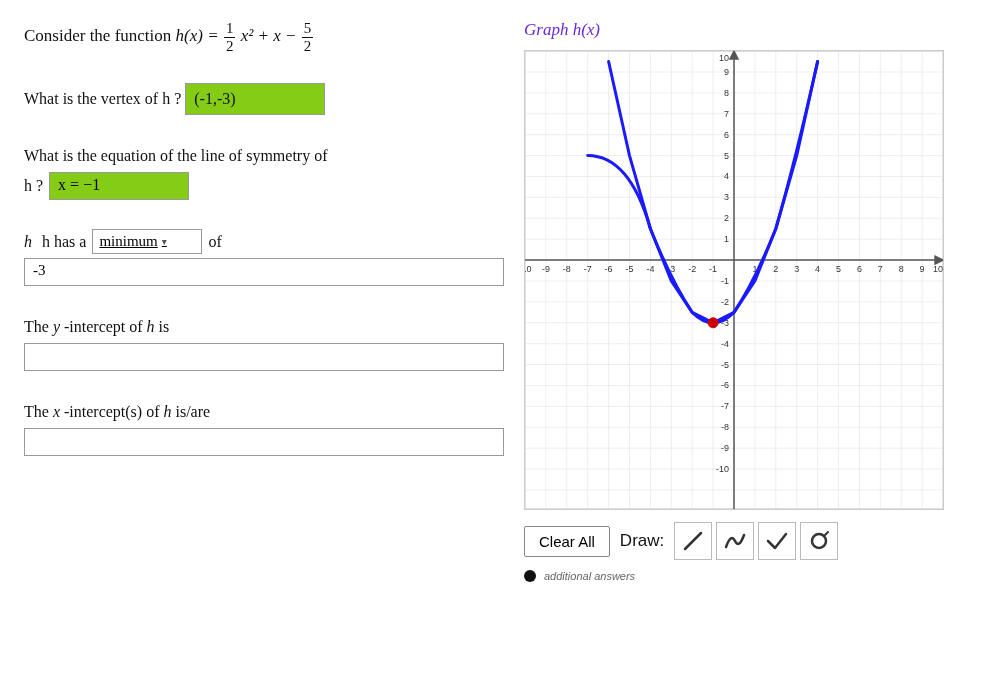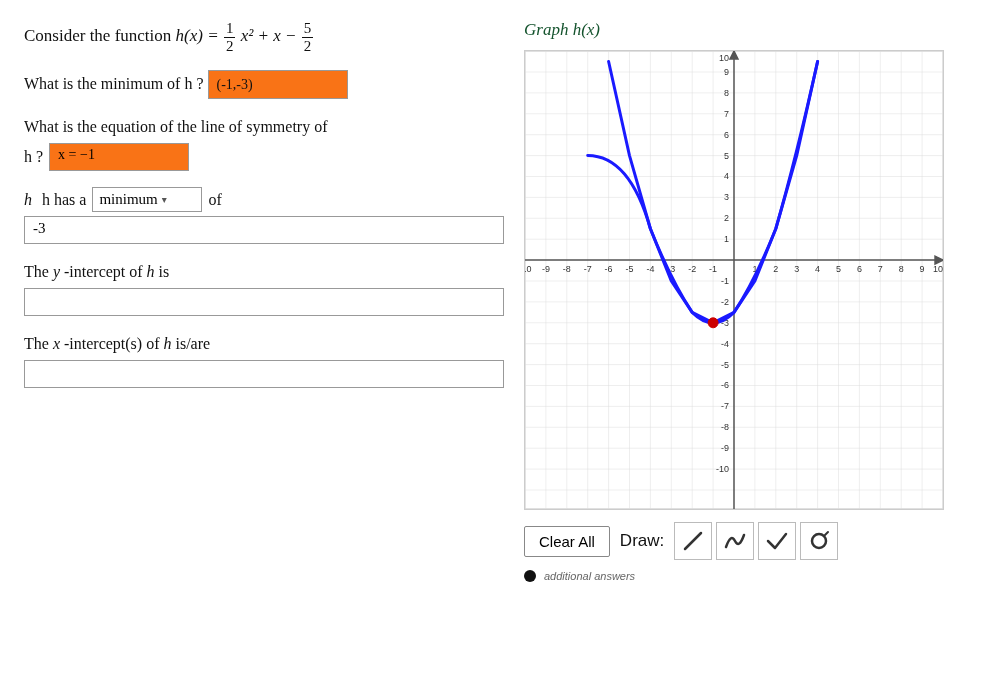--- a/index.html
+++ b/index.html
@@ -17,21 +17,21 @@
       background: white;
       display: flex;
       flex-direction: row;
       padding: 20px 24px 20px 24px;
       gap: 20px;
     }
     .left-panel {
       flex: 0 0 480px;
       display: flex;
       flex-direction: column;
-      gap: 16px;
+      gap: 29px;
     }
     .right-panel {
       flex: 1;
       display: flex;
       flex-direction: column;
       gap: 8px;
     }
     .function-title {
       font-size: 17px;
       color: #111;
@@ -53,23 +53,23 @@
       gap: 4px;
     }
     .question-text {
       font-size: 16px;
       color: #111;
       line-height: 1.5;
     }
     .answer-input {
       border: 1px solid #999;
       padding: 3px 8px;
-      font-size: 14px;
+      font-size: 16px;
       font-family: 'Times New Roman', Times, serif;
-      background: #f97316;
+      background: #84cc16;
       min-width: 140px;
       display: inline-block;
       min-height: 28px;
     }
     .answer-row {
       display: flex;
       flex-direction: row;
       align-items: center;
       gap: 6px;
       flex-wrap: wrap;
@@ -77,39 +77,40 @@
     .dropdown-select {
       border: 1px solid #999;
       padding: 3px 6px;
       font-size: 15px;
       font-family: 'Times New Roman', Times, serif;
       background: white;
       min-width: 110px;
       display: inline-flex;
       align-items: center;
       gap: 4px;
+      text-decoration: underline;
     }
     .dropdown-arrow {
       font-size: 10px;
       color: #555;
     }
     .answer-box-standalone {
       border: 1px solid #999;
       padding: 3px 8px;
       font-size: 15px;
       font-family: 'Times New Roman', Times, serif;
       background: white;
       min-width: 140px;
       min-height: 28px;
       display: block;
     }
     
     .graph-title {
       font-size: 17px;
-      color: #14532d;
+      color: #6d28d9;
       margin-bottom: 2px;
       font-style: italic;
     }
     .graph-container {
       position: relative;
       width: 420px;
       height: 460px;
       background: white;
       border: 1px solid #ccc;
     }
@@ -197,21 +198,21 @@
         <span class="italic">x² + x −</span>
         <span class="frac">
           <span class="num">5</span>
           <span class="den">2</span>
         </span>
       </div>
     </div>
 
     <div class="question-block">
       <div class="question-text">
-        <span>What is the minimum of h ?</span>
+        <span>What is the vertex of h ?</span>
         <span class="answer-input">(-1,-3)</span>
       </div>
     </div>
 
     <div class="question-block">
       <div class="question-text">
         <span>What is the equation of the line of symmetry of</span>
       </div>
       <div class="answer-row">
         <span class="question-text">h ?</span>

